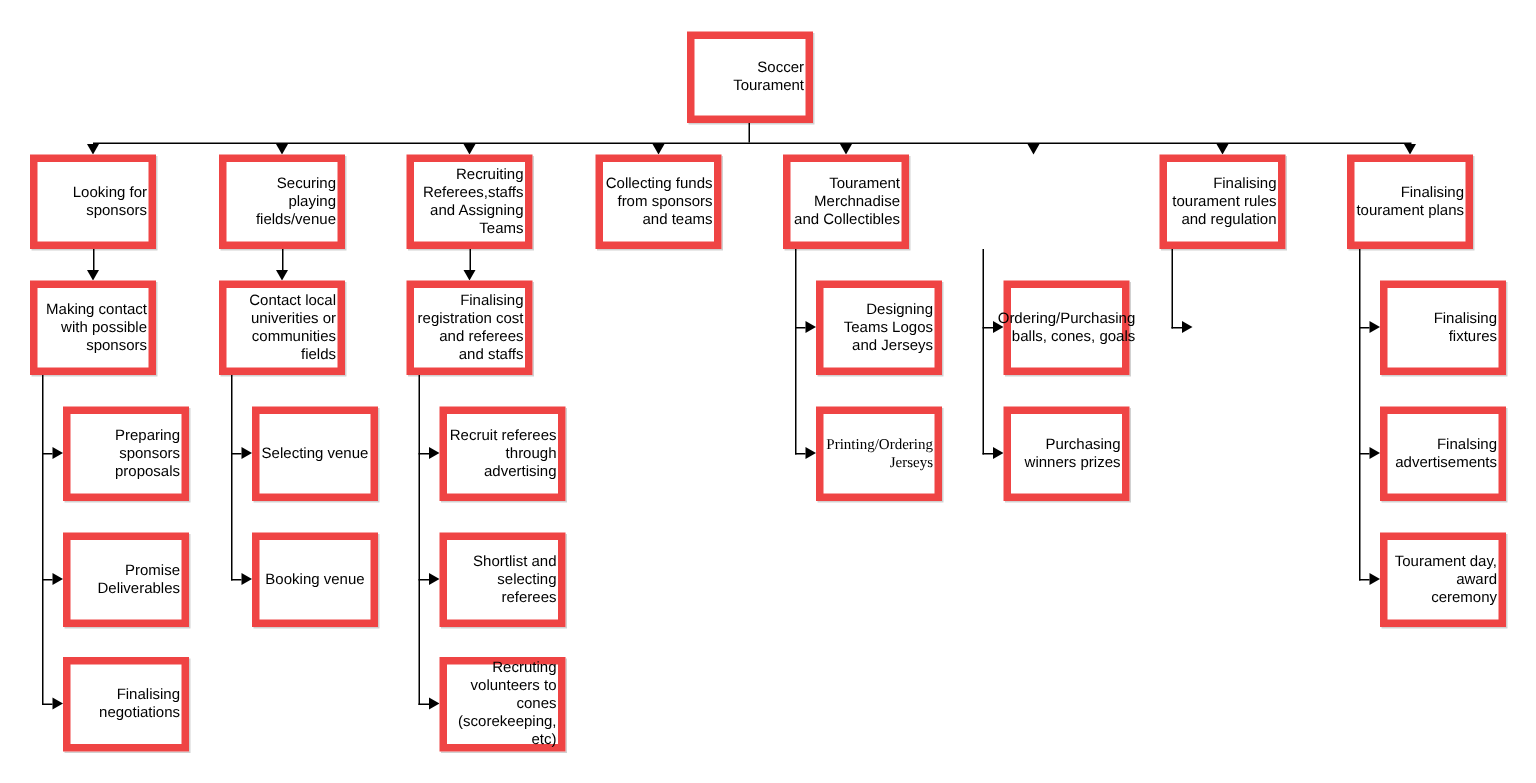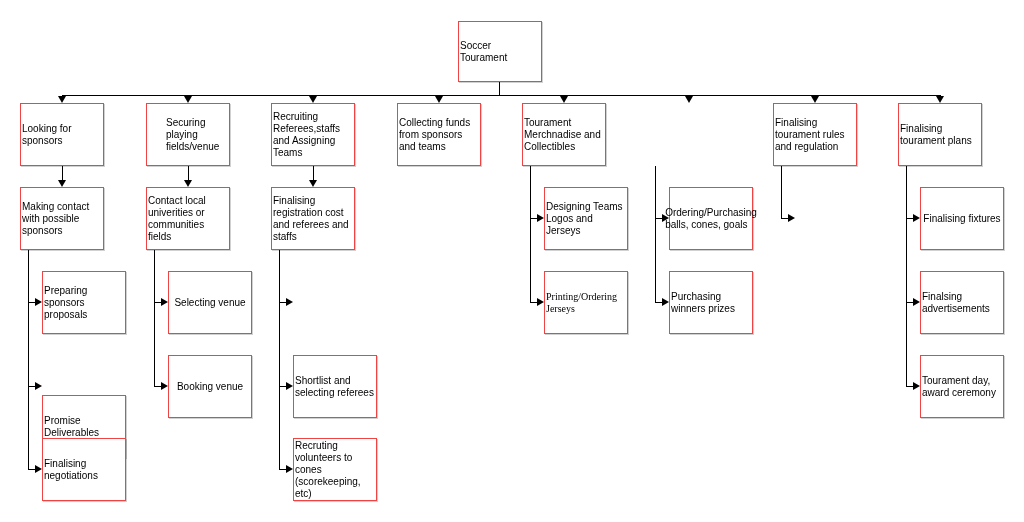--- a/index.html
+++ b/index.html
@@ -2,22 +2,22 @@
 <html><head>
 <meta charset="utf-8">
 <style>
   html,body{margin:0;padding:0;background:#ffffff;}
   .canvas{
     position:relative;width:1024px;height:522px;background:#ffffff;
     font-family:"Liberation Sans", sans-serif;color:#000;overflow:hidden;
   }
   .node{
     position:absolute;width:84px;height:63px;box-sizing:border-box;
-    background:#ffffff;border:1px solid #ef4444;
-    display:flex;align-items:center;justify-content:center;text-align:left;
+    background:#ffffff;border:5px solid #ef4444;
+    display:flex;align-items:center;justify-content:center;text-align:right;
     font-size:10px;line-height:12px;padding:1px;
     box-shadow:1px 1px 0 rgba(0,0,0,0.18);
   }
   .vline{position:absolute;width:1px;background:#000;}
   .hline{position:absolute;height:1px;background:#000;}
   .arrow-down{position:absolute;width:0;height:0;
     border-left:4px solid transparent;border-right:4px solid transparent;
     border-top:7px solid #000;}
   .arrow-right{position:absolute;width:0;height:0;
     border-top:4px solid transparent;border-bottom:4px solid transparent;
@@ -62,38 +62,39 @@
   <div class="node" style="left:271px;top:187px;">Finalising registration cost and referees and staffs</div>
 
   <div class="vline" style="left:28px;top:250px;height:220px;"></div>
   <div class="hline" style="left:28px;top:302px;width:7px;"></div>
   <div class="arrow-right" style="left:35px;top:298px;"></div>
   <div class="hline" style="left:28px;top:386px;width:7px;"></div>
   <div class="arrow-right" style="left:35px;top:382px;"></div>
   <div class="hline" style="left:28px;top:469px;width:7px;"></div>
   <div class="arrow-right" style="left:35px;top:465px;"></div>
   <div class="node" style="left:42px;top:271px;">Preparing sponsors proposals</div>
-  <div class="node" style="left:42px;top:355px;margin-top:40px;">Promise Deliverables</div>
+  <div class="node" style="left:42px;top:355px;">Promise Deliverables</div>
   <div class="node" style="left:42px;top:438px;">Finalising negotiations</div>
 
   <div class="vline" style="left:154px;top:250px;height:137px;"></div>
   <div class="hline" style="left:154px;top:302px;width:7px;"></div>
   <div class="arrow-right" style="left:161px;top:298px;"></div>
   <div class="hline" style="left:154px;top:386px;width:7px;"></div>
   <div class="arrow-right" style="left:161px;top:382px;"></div>
   <div class="node" style="left:168px;top:271px;">Selecting venue</div>
   <div class="node" style="left:168px;top:355px;">Booking venue</div>
 
   <div class="vline" style="left:279px;top:250px;height:220px;"></div>
   <div class="hline" style="left:279px;top:302px;width:7px;"></div>
   <div class="arrow-right" style="left:286px;top:298px;"></div>
   <div class="hline" style="left:279px;top:386px;width:7px;"></div>
   <div class="arrow-right" style="left:286px;top:382px;"></div>
   <div class="hline" style="left:279px;top:469px;width:7px;"></div>
   <div class="arrow-right" style="left:286px;top:465px;"></div>
+  <div class="node" style="left:293px;top:271px;">Recruit referees through advertising</div>
   <div class="node" style="left:293px;top:355px;">Shortlist and selecting referees</div>
   <div class="node" style="left:293px;top:438px;">Recruting volunteers to cones (scorekeeping, etc)</div>
 
   <div class="vline" style="left:530px;top:166px;height:137px;"></div>
   <div class="hline" style="left:530px;top:218px;width:7px;"></div>
   <div class="arrow-right" style="left:537px;top:214px;"></div>
   <div class="hline" style="left:530px;top:302px;width:7px;"></div>
   <div class="arrow-right" style="left:537px;top:298px;"></div>
   <div class="node" style="left:544px;top:187px;">Designing Teams Logos and Jerseys</div>
   <div class="node" style="left:544px;top:271px;font-family:Liberation Serif, serif;">Printing/Ordering Jerseys</div>

